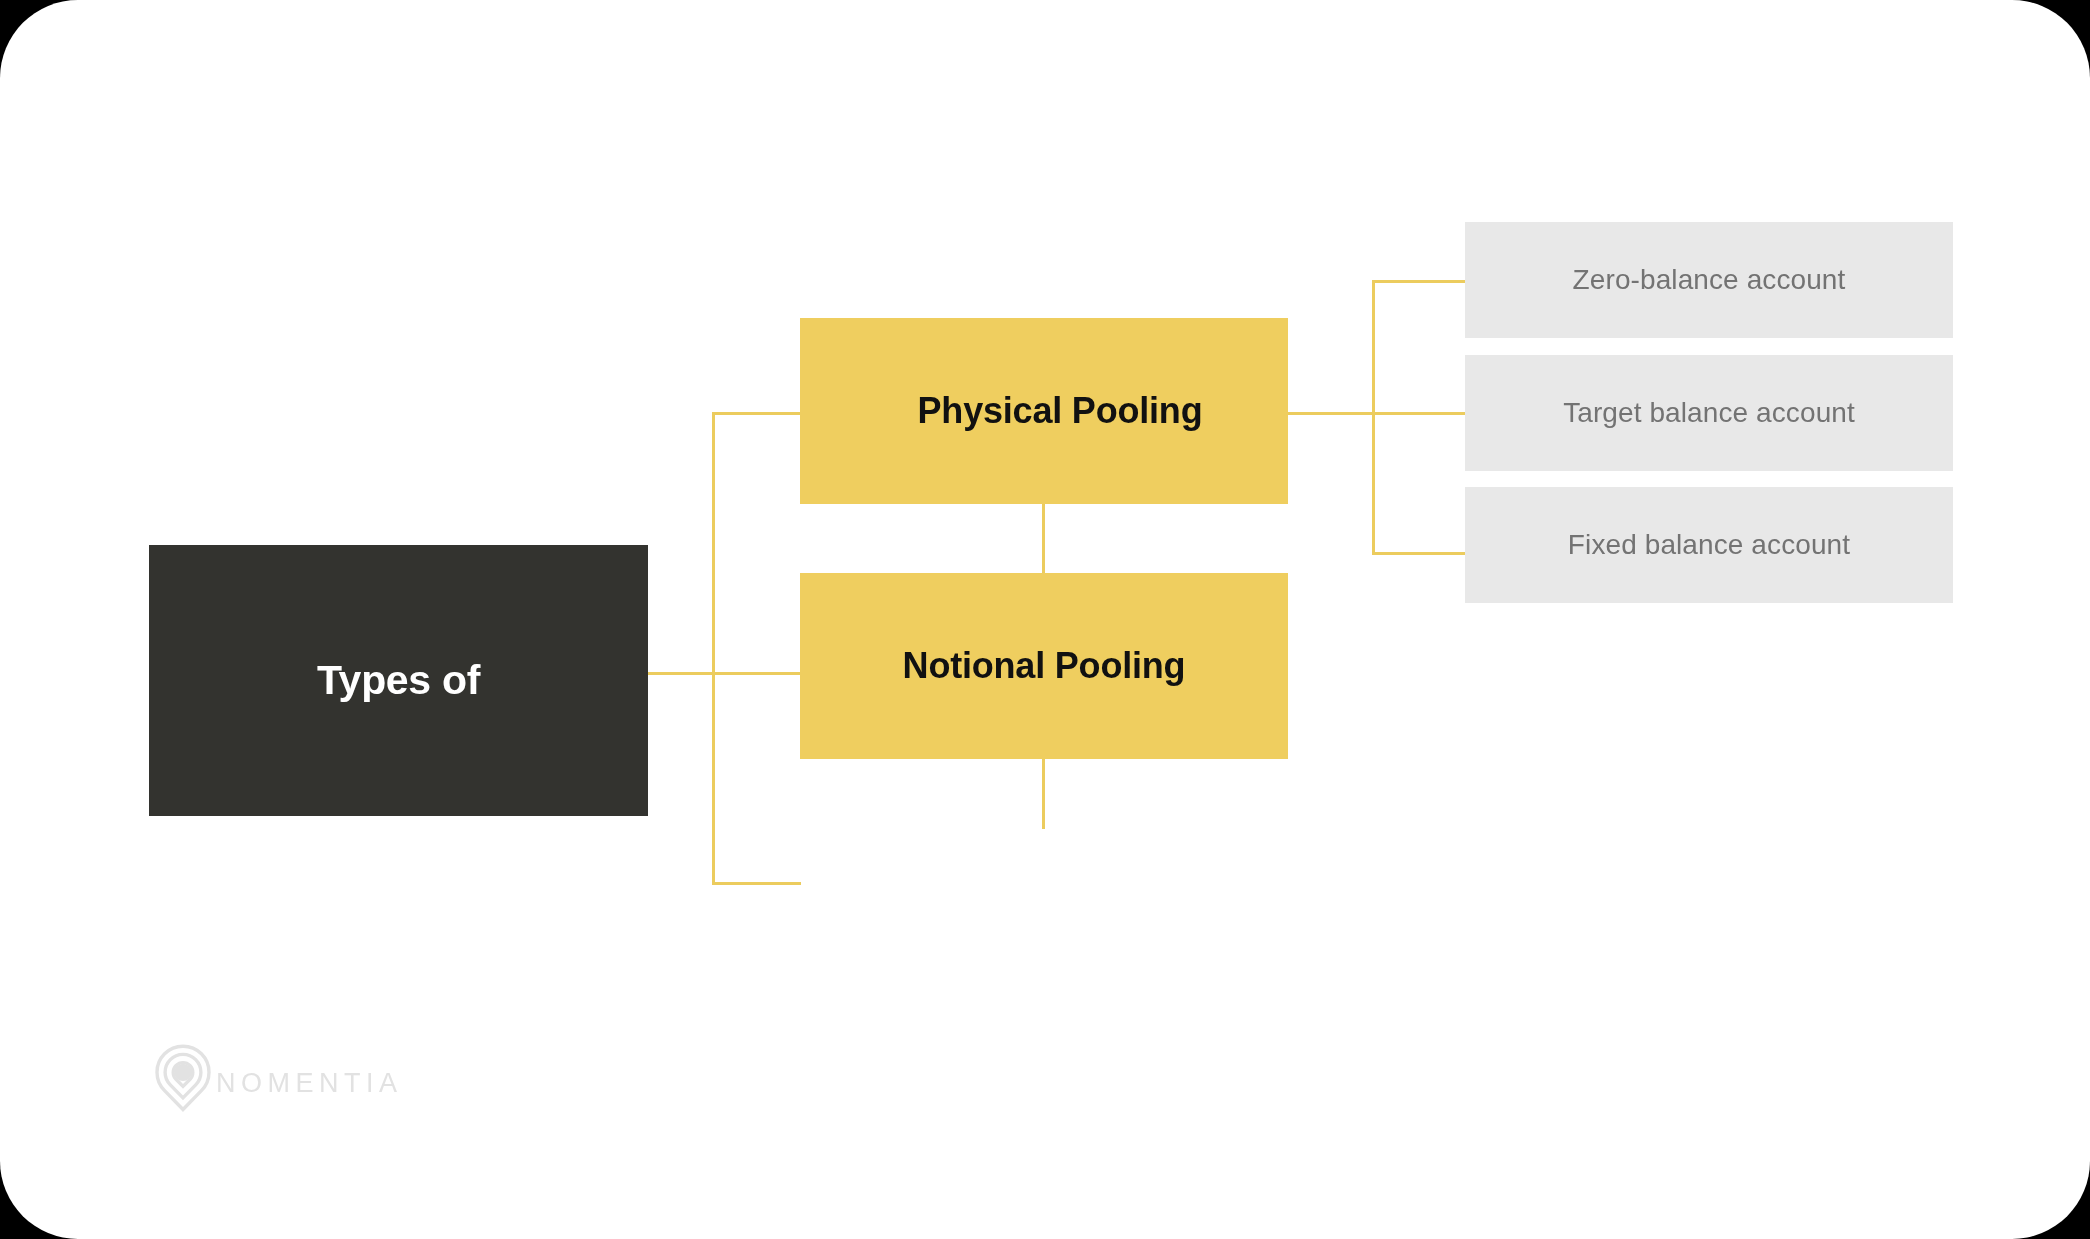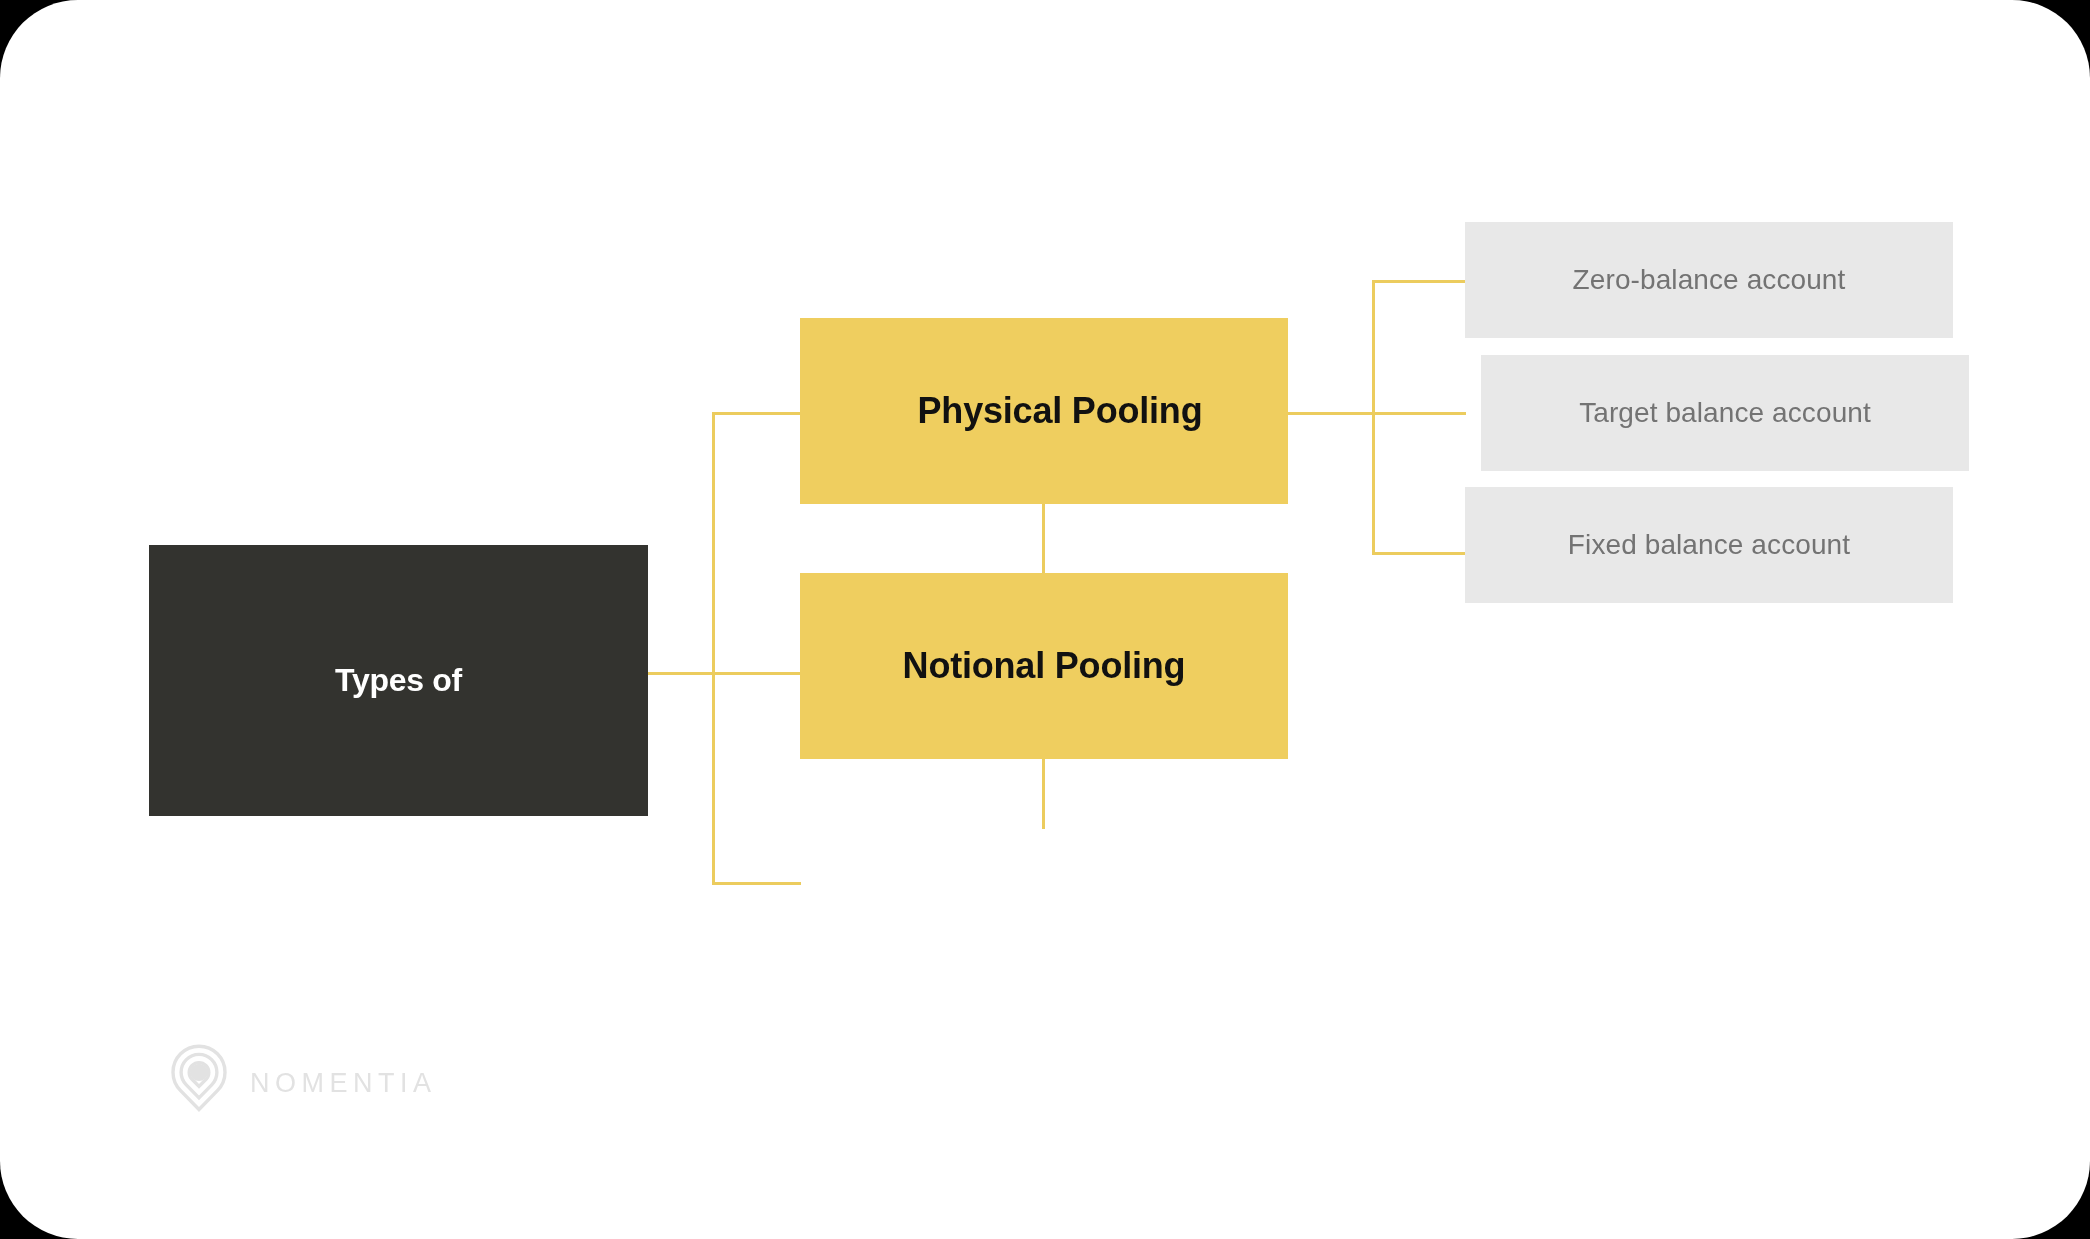--- a/index.html
+++ b/index.html
@@ -35,21 +35,21 @@
     box-sizing: border-box;
   }
 
   .node-root {
     left: 149px;
     top: 545px;
     width: 499px;
     height: 271px;
     background: #33332f;
     color: #ffffff;
-    font-size: 32px;
+    font-size: 41px;
     font-weight: 700;
     line-height: 1.30;
     letter-spacing: -0.3px;
   }
 
   .node-branch {
     left: 800px;
     width: 488px;
     height: 186px;
     background: #efce5f;
@@ -66,21 +66,21 @@
     left: 1465px;
     width: 488px;
     height: 116px;
     background: #e8e8e8;
     color: #737373;
     font-size: 28px;
     font-weight: 400;
     letter-spacing: 0.1px;
   }
   #node-zero   { top: 222px; }
-  #node-target { top: 355px; margin-left: 16px; }
+  #node-target { top: 355px; }
   #node-fixed  { top: 487px; text-align: center; }
 
   
   .conn {
     position: absolute;
     background: #eccc5e;
   }
   .conn-h { height: 3px; }
   .conn-v { width: 3px; }
 
@@ -98,25 +98,24 @@
   
   #conn-physical-out { left: 1288px; top: 412px; width: 86px;  }
   #conn-leaf-bus     { left: 1372px; top: 280px; height: 275px;}
   #conn-bus-zero     { left: 1372px; top: 280px; width: 94px;  }
   #conn-bus-target   { left: 1372px; top: 412px; width: 94px;  }
   #conn-bus-fixed    { left: 1372px; top: 552px; width: 94px;  }
 
   
   #logo {
     position: absolute;
-    left: 168px;
+    left: 152px;
     top: 1043px;
     display: flex;
     align-items: center;
-    gap: 18px;
   }
   #logo-mark { display: block; }
   #logo-word {
     color: #e2e2e2;
     font-size: 27px;
     font-weight: 400;
     letter-spacing: 5.5px;
   }
 </style>
 </head>

